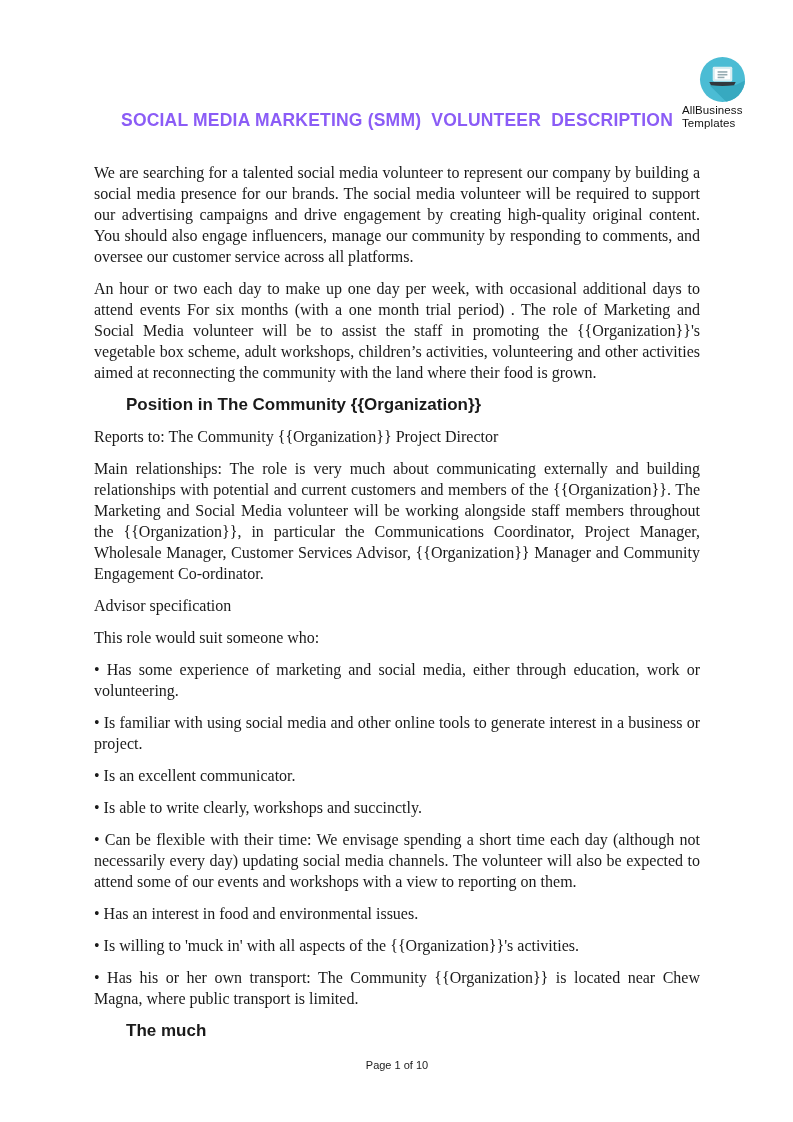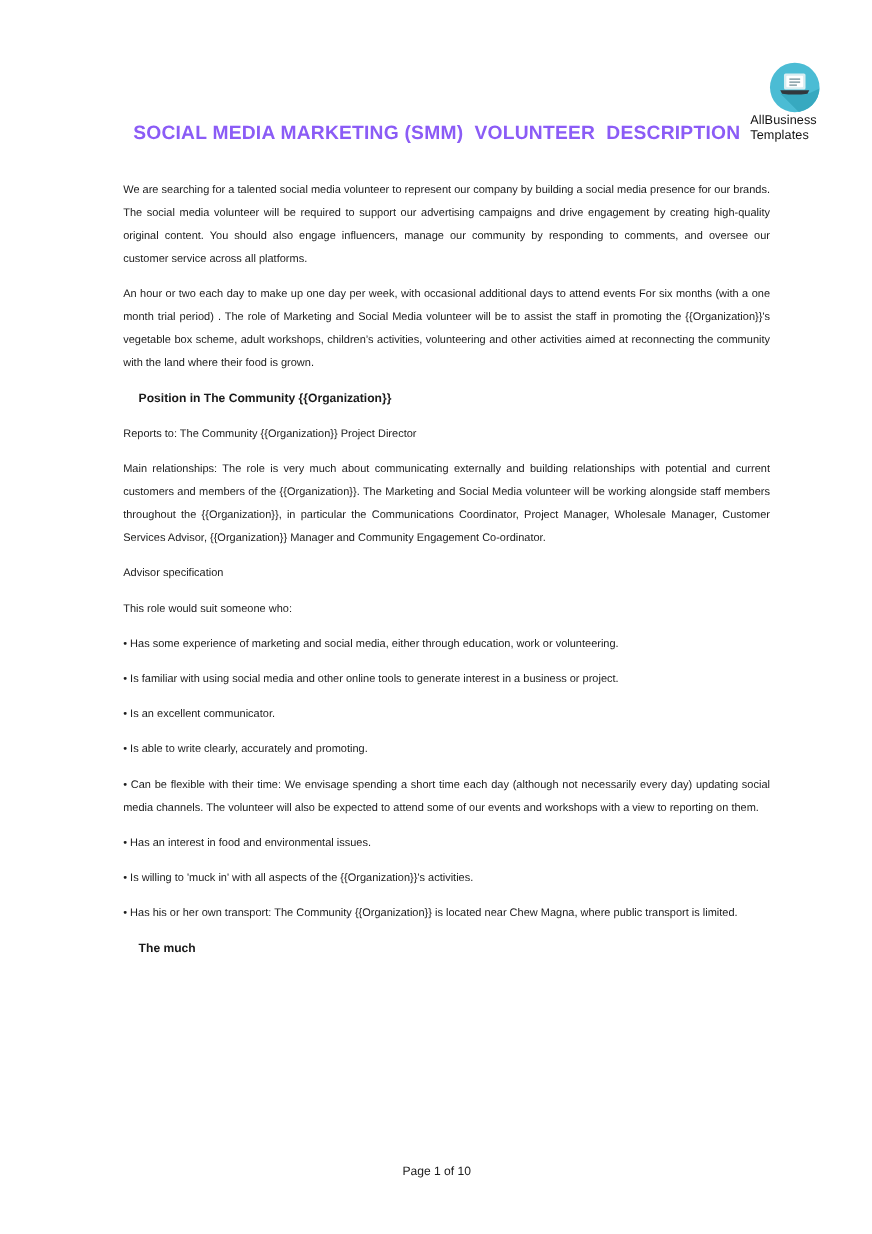--- a/index.html
+++ b/index.html
@@ -25,27 +25,28 @@
     margin:0;
     font-size:17.5px;font-weight:bold;color:#8b5cf6;
     text-align:center;
     white-space:pre-wrap;
     letter-spacing:0.2px;
   }
   .body{
     position:absolute;top:162px;left:94px;width:606px;
   }
   .para{
-    margin:0 0 11px 18px;
-    font-size:10px;line-height:21px;
+    margin:0 0 11px 0;
+    font-size:16px;line-height:21px;
     text-align:justify;
+    font-family:Liberation Serif, serif;
   }
   .heading{
     margin:0 0 11px 0;
-    font-size:11px;line-height:21px;
+    font-size:17px;line-height:21px;
     font-weight:bold;text-align:left;padding-left:32px;
   }
   .footer{
     position:absolute;top:1059px;left:94px;width:606px;
     text-align:center;
     font-size:11px;color:#1a1a1a;
   }
 </style>
 </head>
 <body>
@@ -82,21 +83,21 @@
       <p class="para">We are searching for a talented social media volunteer to represent our company by building a social media presence for our brands. The social media volunteer will be required to support our advertising campaigns and drive engagement by creating high-quality original content. You should also engage influencers, manage our community by responding to comments, and oversee our customer service across all platforms.</p>
       <p class="para">An hour or two each day to make up one day per week, with occasional additional days to attend events For six months (with a one month trial period) . The role of Marketing and Social Media volunteer will be to assist the staff in promoting the {{Organization}}'s vegetable box scheme, adult workshops, children’s activities, volunteering and other activities aimed at reconnecting the community with the land where their food is grown.</p>
       <p class="heading">Position in The Community {{Organization}}</p>
       <p class="para">Reports to: The Community {{Organization}} Project Director</p>
       <p class="para">Main relationships: The role is very much about communicating externally and building relationships with potential and current customers and members of the {{Organization}}. The Marketing and Social Media volunteer will be working alongside staff members throughout the {{Organization}}, in particular the Communications Coordinator, Project Manager, Wholesale Manager, Customer Services Advisor, {{Organization}} Manager and Community Engagement Co-ordinator.</p>
       <p class="para">Advisor specification</p>
       <p class="para">This role would suit someone who:</p>
       <p class="para">• Has some experience of marketing and social media, either through education, work or volunteering.</p>
       <p class="para">• Is familiar with using social media and other online tools to generate interest in a business or project.</p>
       <p class="para">• Is an excellent communicator.</p>
-      <p class="para">• Is able to write clearly, accurately and promoting.</p>
+      <p class="para">• Is able to write clearly, workshops and succinctly.</p>
       <p class="para">• Can be flexible with their time: We envisage spending a short time each day (although not necessarily every day) updating social media channels. The volunteer will also be expected to attend some of our events and workshops with a view to reporting on them.</p>
       <p class="para">• Has an interest in food and environmental issues.</p>
       <p class="para">• Is willing to 'muck in' with all aspects of the {{Organization}}'s activities.</p>
       <p class="para">• Has his or her own transport: The Community {{Organization}} is located near Chew Magna, where public transport is limited.</p>
       <p class="heading">The much</p>
     </main>
 
   <div class="footer">Page 1 of 10</div>
 
 </div>

